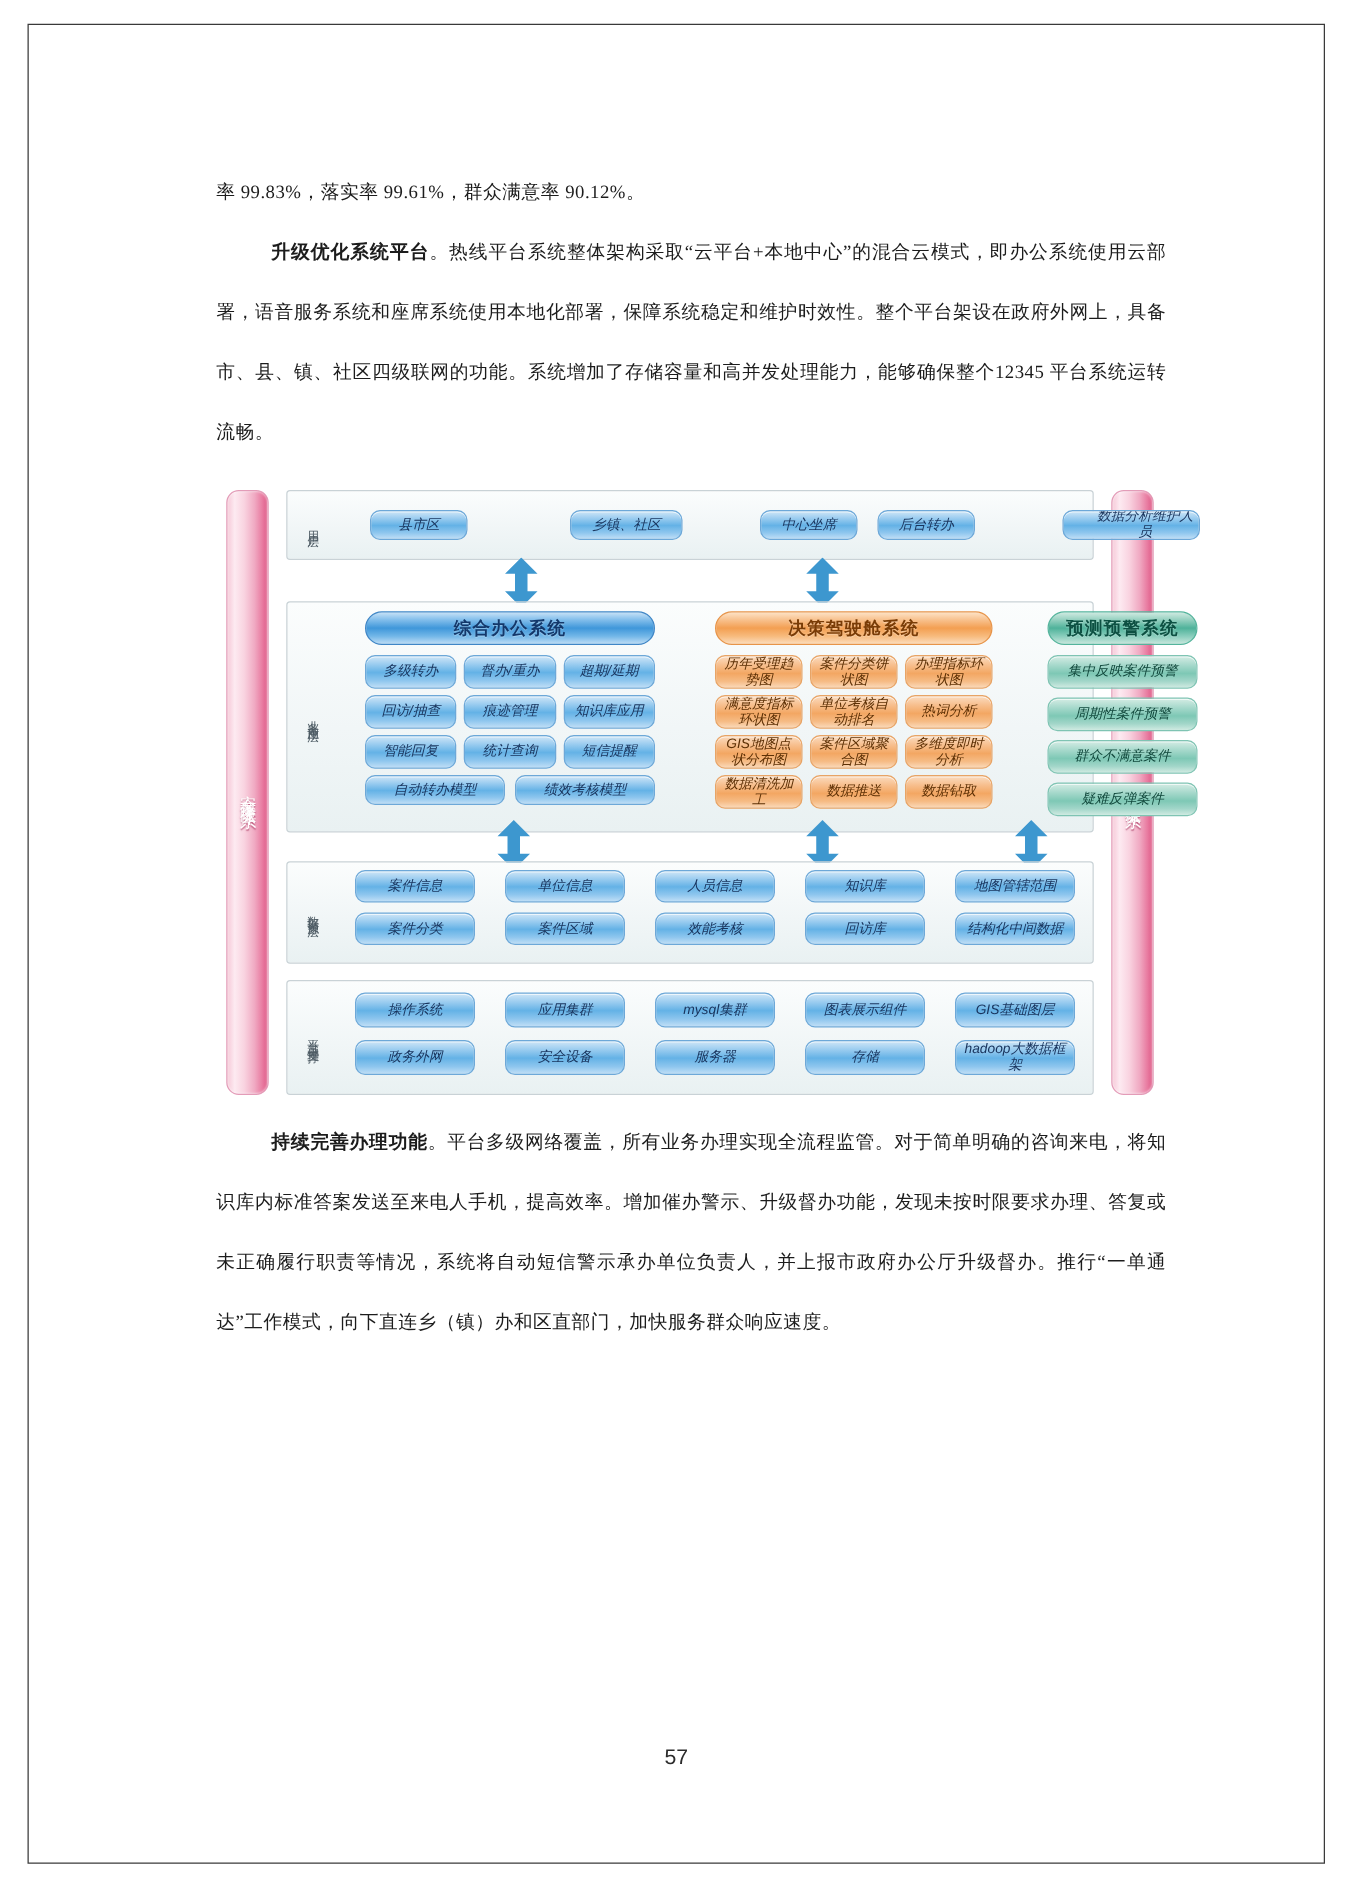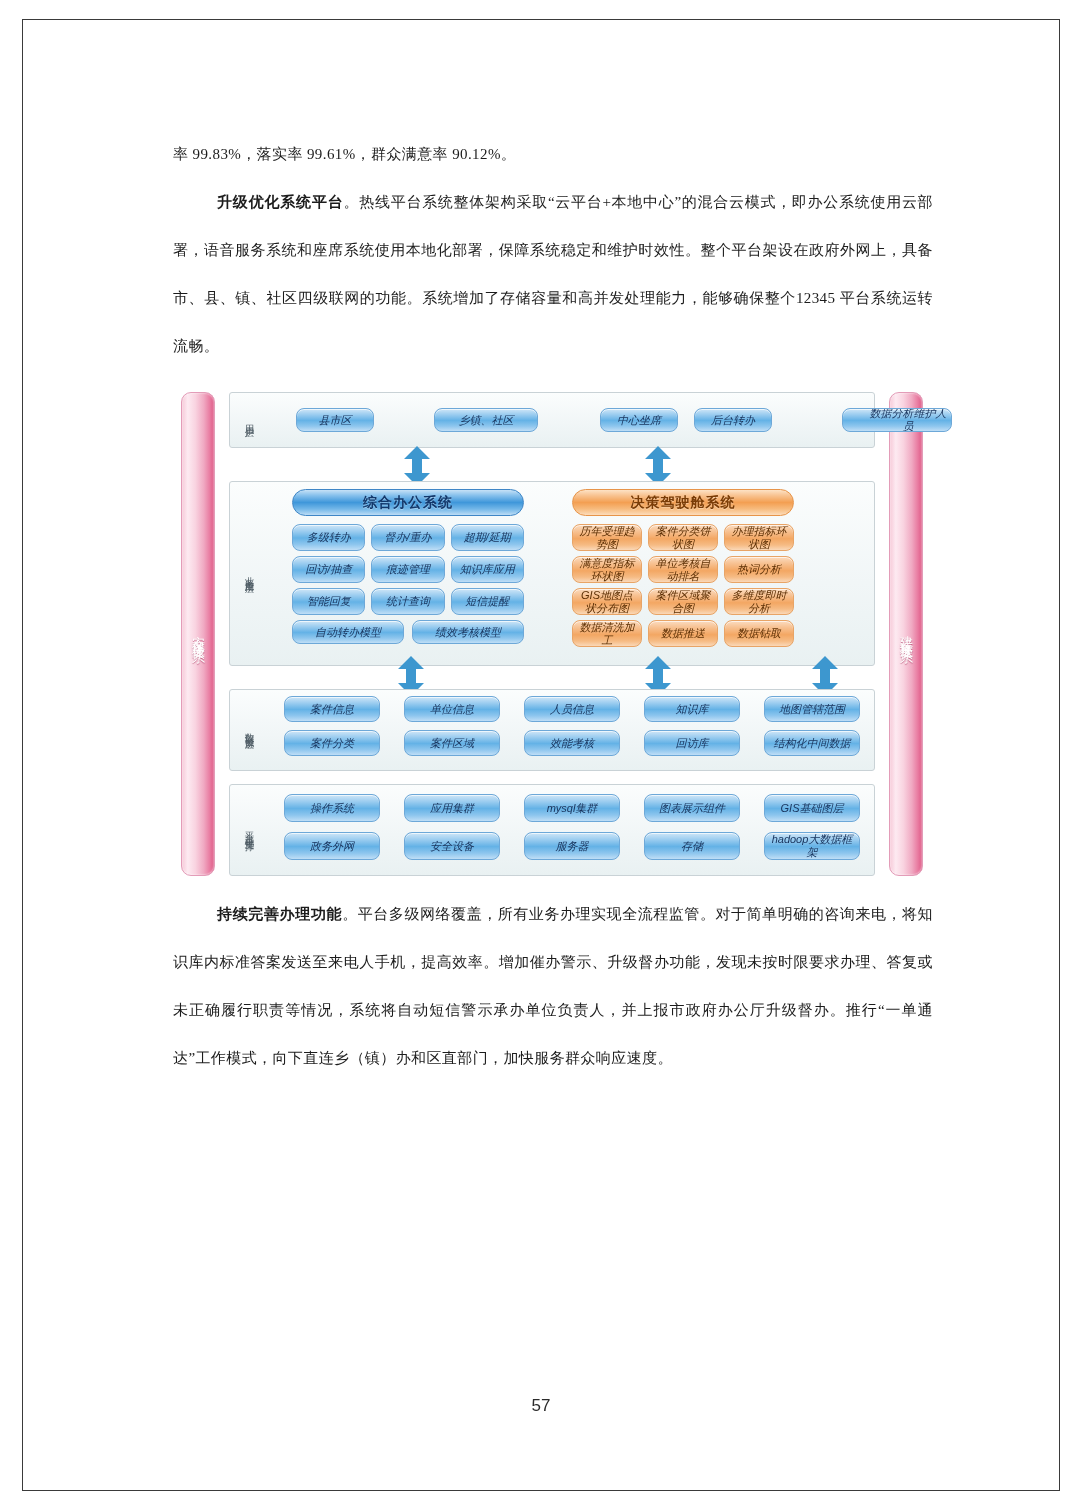--- a/index.html
+++ b/index.html
@@ -166,21 +166,21 @@
     display: flex;
     align-items: center;
     height: 100%;
     padding: 0 6px;
   }
   #user-row .node {
     height: 24px;
     margin-right: 0;
   }
   #user-row .u0 { width: 78px; margin-left: 14px; }
-  #user-row .u1 { width: 104px; margin-left: 60px; }
+  #user-row .u1 { width: 90px; margin-left: 82px; }
   #user-row .u2 { width: 78px; margin-left: 62px; }
   #user-row .u3 { width: 78px; margin-left: 16px; }
   #user-row .u4 { width: 110px; margin-left: 70px; padding-left: 25px; }
 
   
   #biz-cols {
     display: flex;
     height: 100%;
     padding-top: 2px;
   }
@@ -353,20 +353,29 @@
                 <div class="node orange">热词分析</div>
                 <div class="node orange">GIS地图点状分布图</div>
                 <div class="node orange">案件区域聚合图</div>
                 <div class="node orange">多维度即时分析</div>
                 <div class="node orange">数据清洗加工</div>
                 <div class="node orange">数据推送</div>
                 <div class="node orange">数据钻取</div>
               </div>
             </div>
 
+            <div class="biz-col" id="biz-col-c">
+              <div class="col-header green">预测预警系统</div>
+              <div class="grid1">
+                <div class="node green">集中反映案件预警</div>
+                <div class="node green">周期性案件预警</div>
+                <div class="node green">群众不满意案件</div>
+                <div class="node green">疑难反弹案件</div>
+              </div>
+            </div>
 
           </div>
         </div>
       </div>
 
       <div class="darrow" style="left:216px; top:272px;">
         <svg viewBox="0 0 28 40" preserveAspectRatio="none">
           <polygon points="14,0 27,13 19,13 19,27 27,27 14,40 1,27 9,27 9,13 1,13" fill="#3d97cf"></polygon>
         </svg>
       </div>

